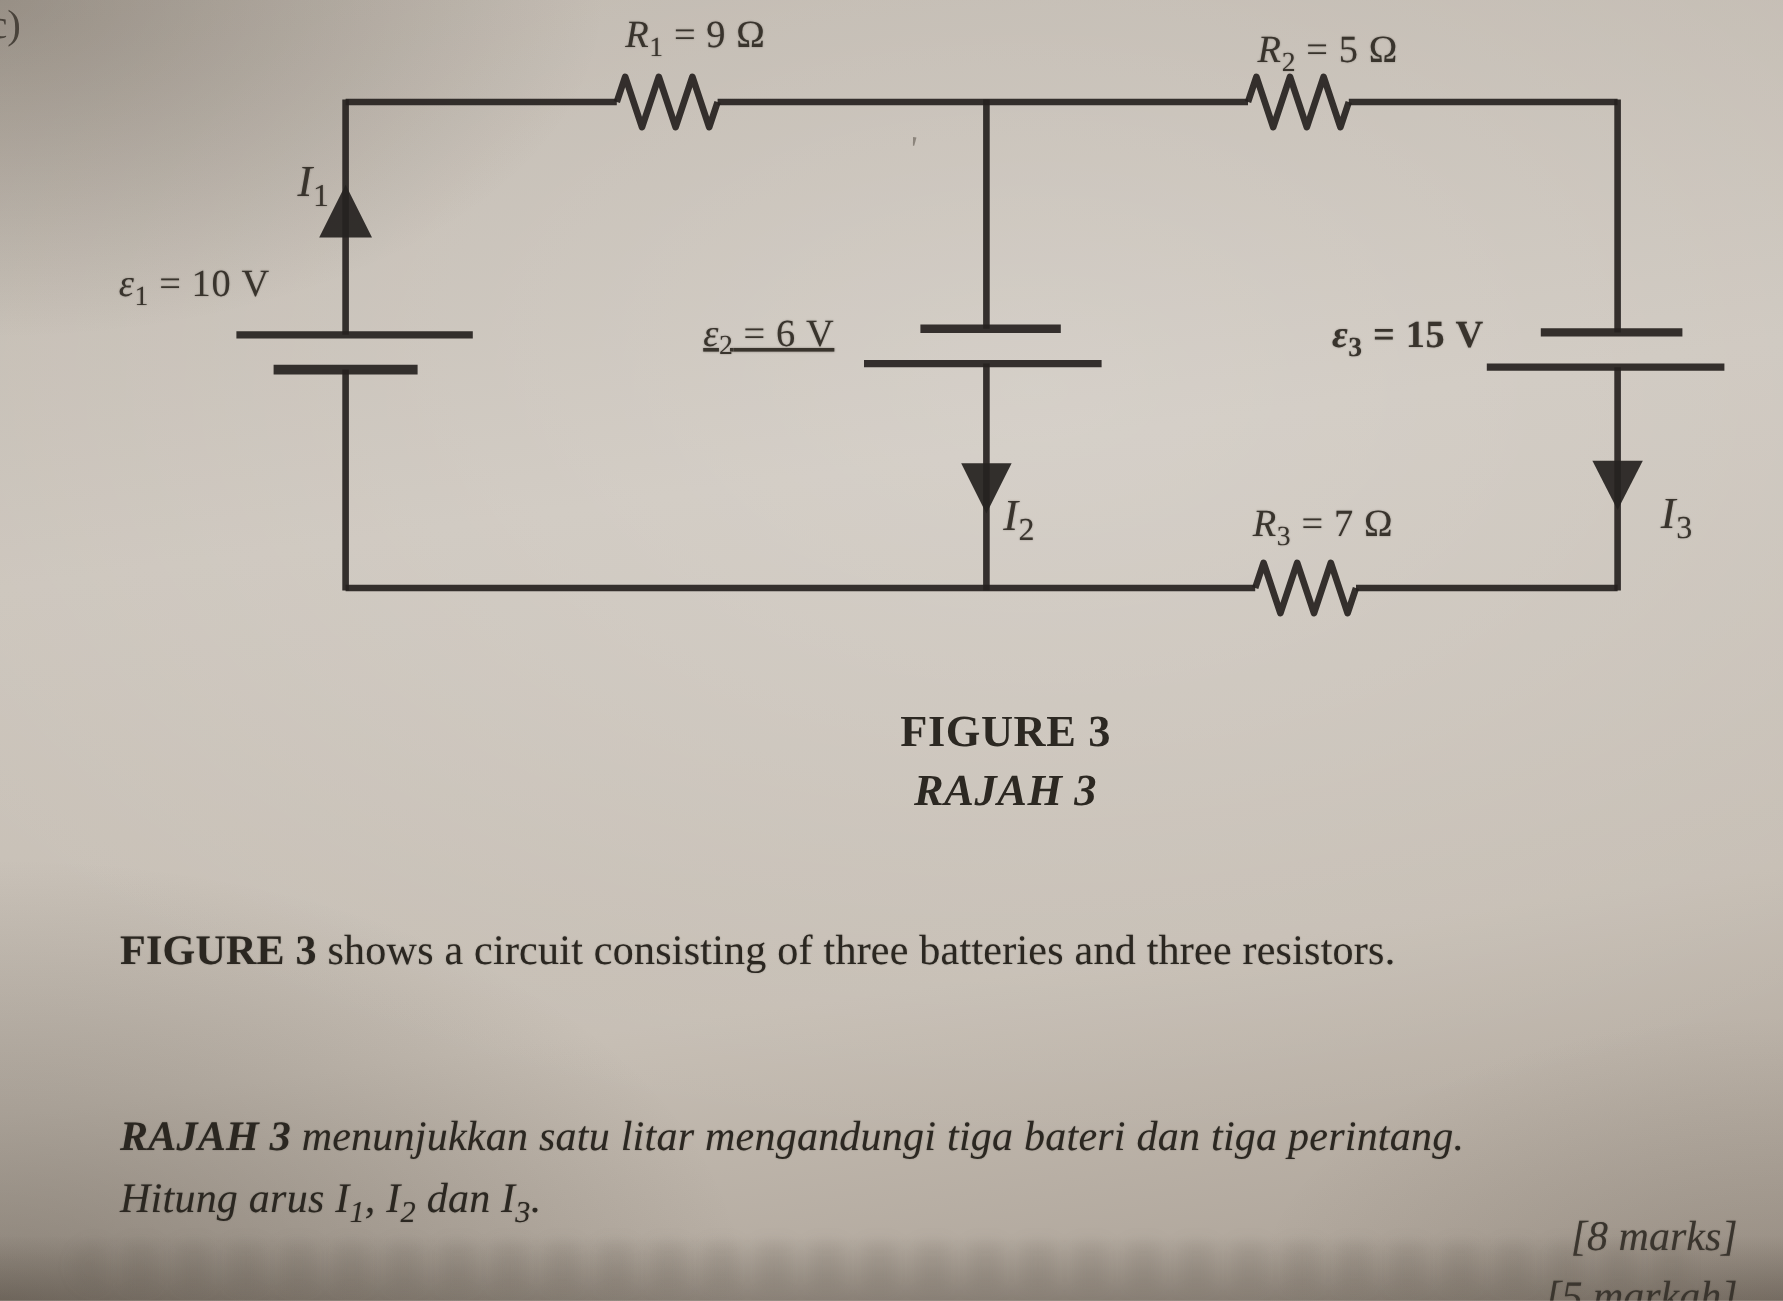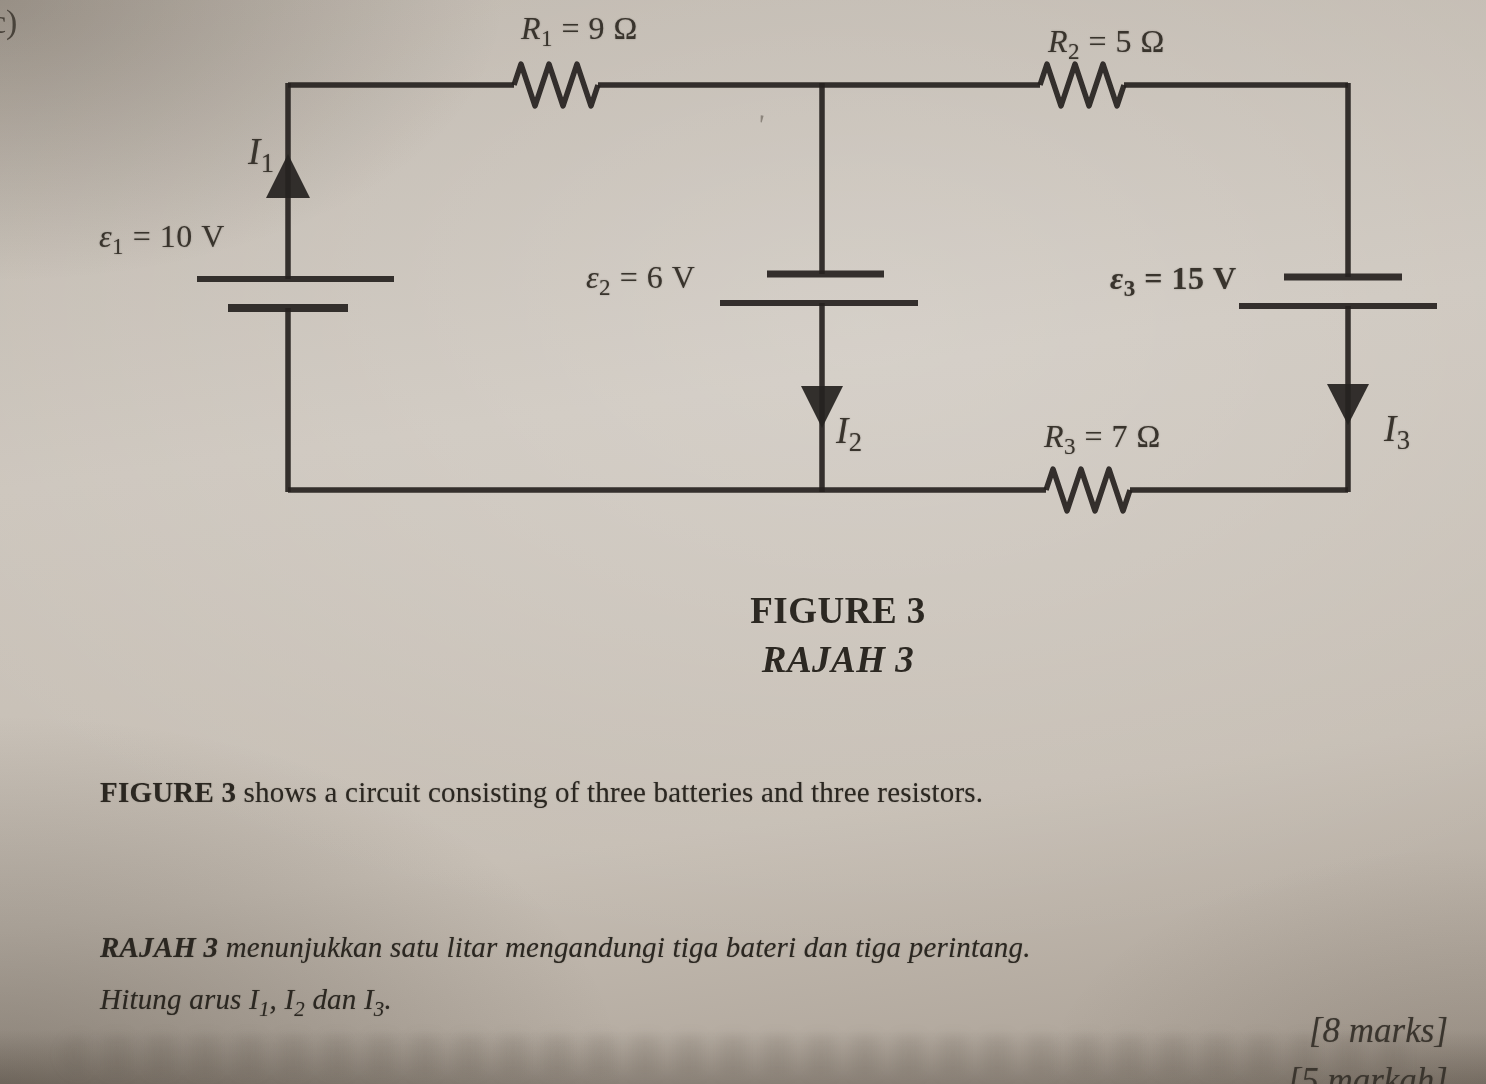--- a/index.html
+++ b/index.html
@@ -25,21 +25,21 @@
   }
   .clabel i{font-style:italic;}
   .clabel sub,.q sub{font-size:72%;line-height:0;}
   .part-label{position:absolute;left:-9px;top:3px;font-size:34px;color:#49433b;}
   .stray-mark{position:absolute;left:758px;top:108px;font-size:30px;color:#6a635a;opacity:.65;transform:rotate(8deg);}
   
   .fig-caption{position:absolute;left:638px;top:586px;width:400px;text-align:center;line-height:49px;}
   .fig-caption .en{font-weight:bold;font-size:37px;color:#2c2822;letter-spacing:.5px;}
   .fig-caption .ms{font-weight:bold;font-style:italic;font-size:37px;color:#2c2822;letter-spacing:.5px;}
   
-  .q{position:absolute;left:100px;width:1370px;font-size:29px;line-height:52px;
+  .q{position:absolute;left:100px;width:1370px;font-size:35px;line-height:52px;
      color:#2b2721;text-shadow:0 0 1.2px rgba(43,39,33,.4);letter-spacing:.2px;}
   .q-en{top:766px;}
   .q-ms{top:889px;font-style:italic;margin-top:32px;}
   .q b{font-weight:bold;}
   .marks{position:absolute;right:38px;top:1006px;text-align:right;font-size:35px;
          line-height:50px;font-style:italic;color:#3a352e;text-shadow:0 0 1.2px rgba(58,53,46,.4);}
   
   .ghost{position:absolute;left:60px;top:1035px;width:1360px;height:40px;
          background:repeating-linear-gradient(90deg,rgba(90,82,72,.10) 0 26px,rgba(90,82,72,0) 26px 44px);
          filter:blur(6px);border-radius:20px;}
@@ -76,21 +76,21 @@
         <polygon points="822,428 801,386 843,386"></polygon>
         <polygon points="1348,425 1327,384 1369,384"></polygon>
       </g>
     </svg>
 
     <div class="clabel" style="left:521px;top:11px;"><i>R</i><sub>1</sub> = 9 Ω</div>
     <div class="clabel" style="left:1048px;top:24px;"><i>R</i><sub>2</sub> = 5 Ω</div>
     <div class="clabel" style="left:1044px;top:419px;text-align:center;"><i>R</i><sub>3</sub> = 7 Ω</div>
 
     <div class="clabel" style="left:99px;top:219px;"><i>ε</i><sub>1</sub> = 10 V</div>
-    <div class="clabel" style="left:586px;top:260px;"><i>ε</i><sub>2</sub> = 6 V</div>
+    <div class="clabel" style="left:586px;top:260px;text-decoration:underline;"><i>ε</i><sub>2</sub> = 6 V</div>
     <div class="clabel" style="left:1110px;top:261px;font-weight:bold;"><i>ε</i><sub>3</sub> = 15 V</div>
 
     <div class="clabel" style="left:219px;top:132px;font-size:37px;margin-left:29px;"><i>I</i><sub>1</sub></div>
     <div class="clabel" style="left:836px;top:411px;font-size:37px;"><i>I</i><sub>2</sub></div>
     <div class="clabel" style="left:1384px;top:409px;font-size:37px;"><i>I</i><sub>3</sub></div>
 
     <div class="stray-mark">'</div>
   </div>
 
   <div class="fig-caption">

